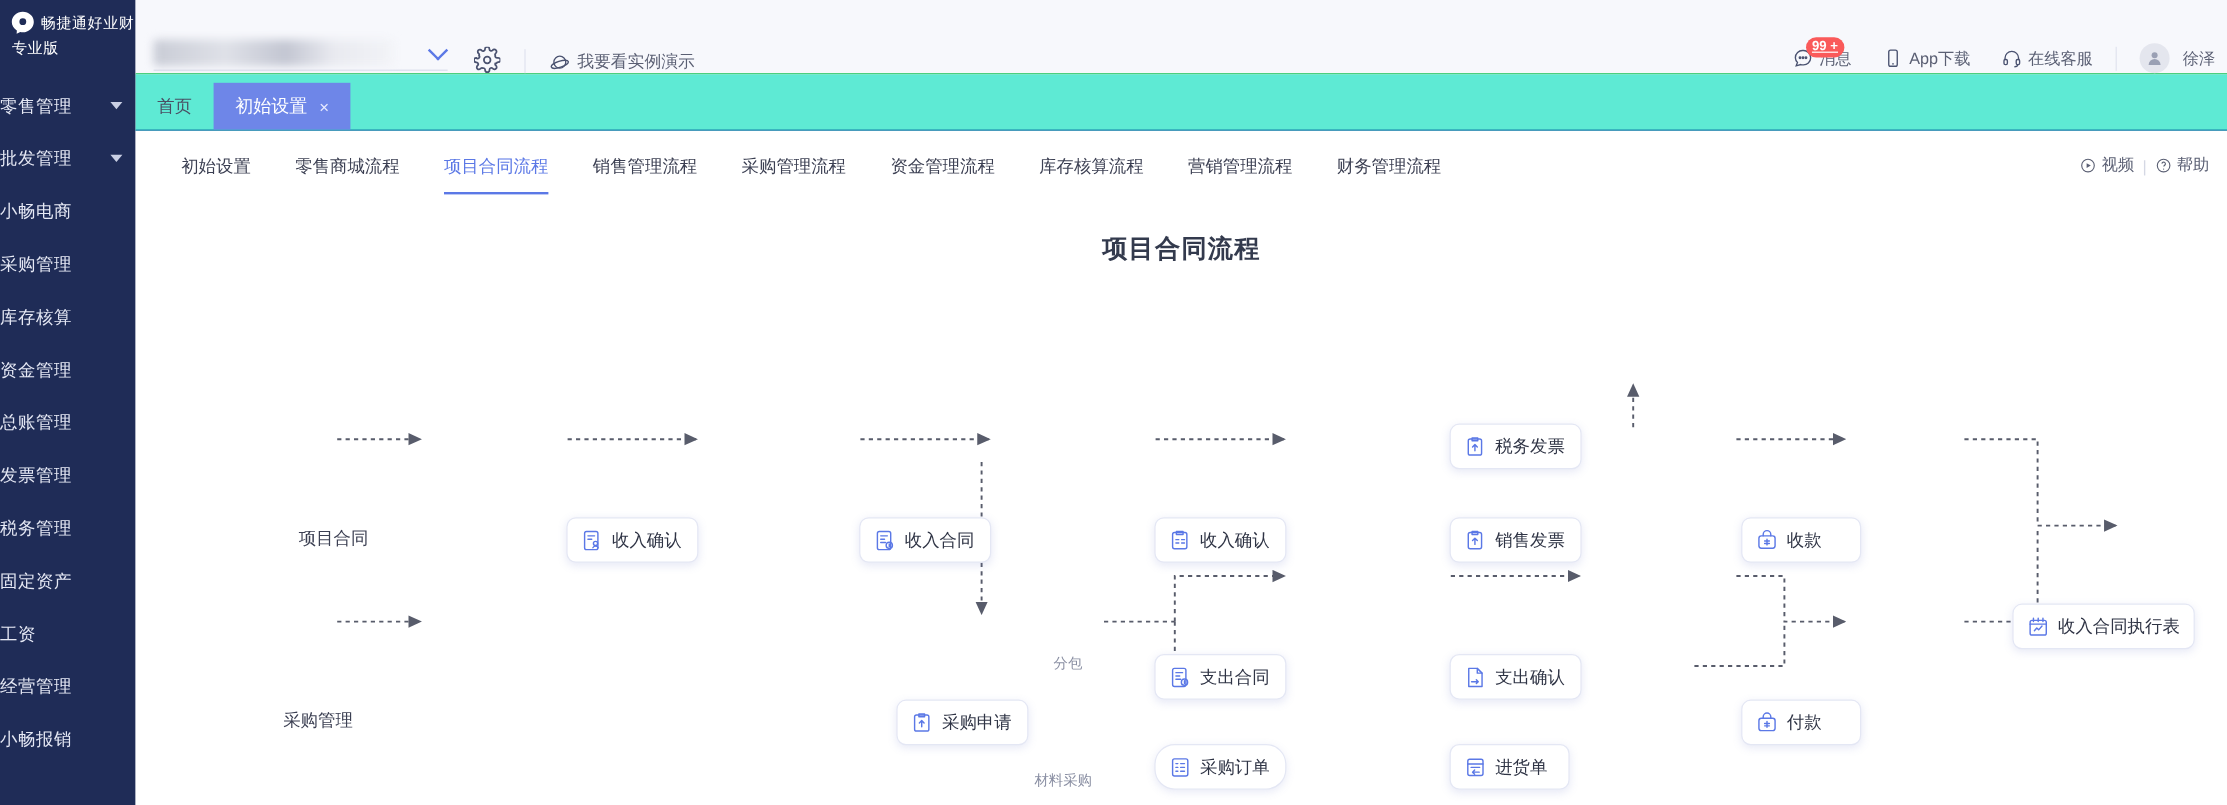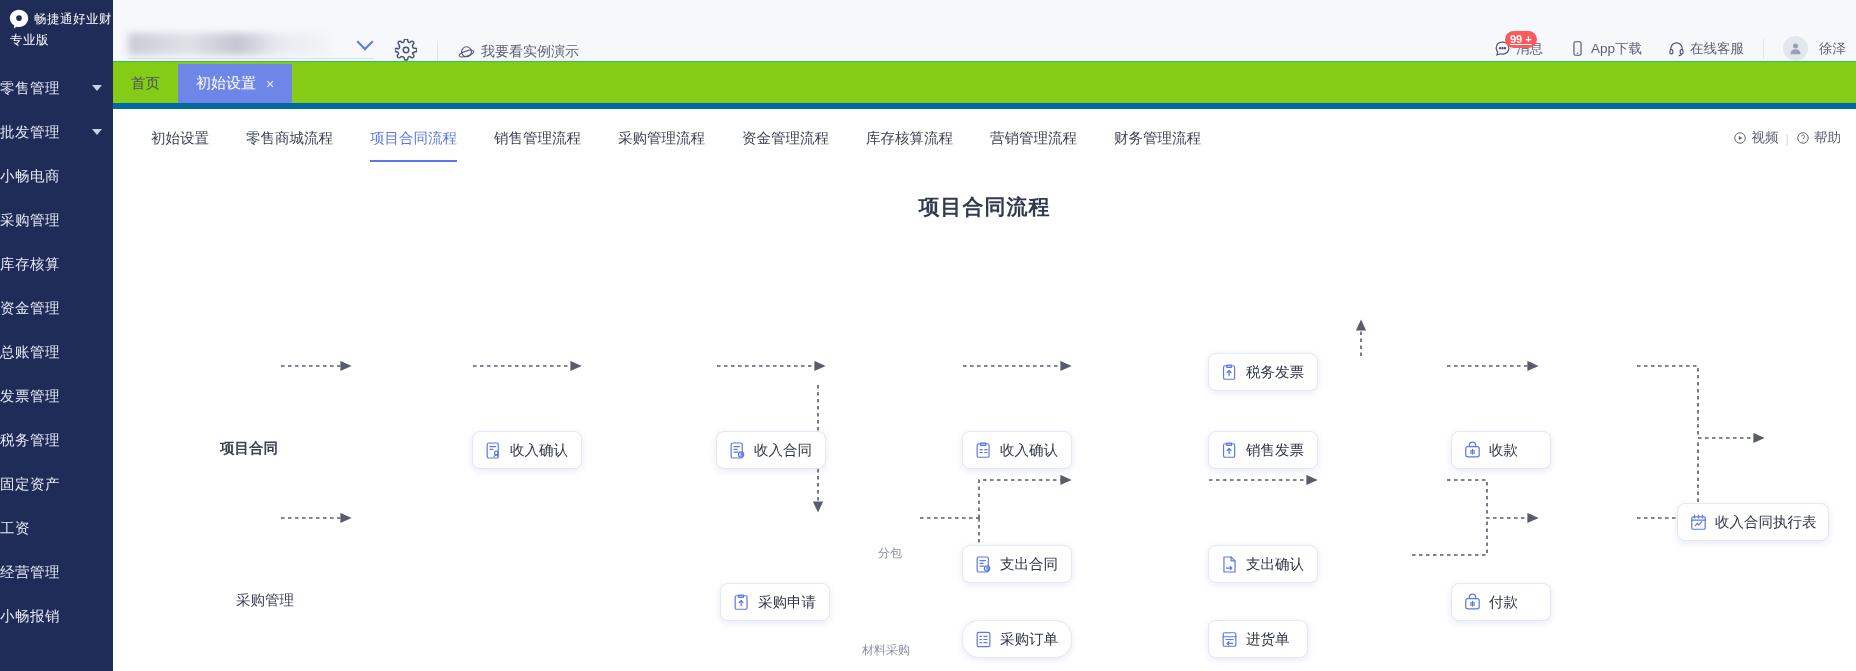--- a/index.html
+++ b/index.html
@@ -84,22 +84,22 @@
     font-weight: bold; white-space: nowrap; text-decoration: underline;
   }
   .avatar {
     width: 25px; height: 25px; border-radius: 50%; background: #e4e6ee;
     display: flex; align-items: center; justify-content: center; margin-right: 6px;
   }
 
   
   .page-tabs {
     position: absolute; left: 113px; top: 62px; right: 0; height: 47px;
-    background: #84cc16; display: flex; align-items: flex-end;
-    border-bottom: 6px solid #0369a1;
+    background: #5eead4; display: flex; align-items: flex-end;
+    border-bottom: 1px solid #0369a1;
   }
   .ptab {
     height: 39px; display: flex; align-items: center; padding: 0 18px;
     font-size: 14.5px; color: #4a4f63; cursor: pointer; white-space: nowrap;
   }
   .ptab.active {
     background: #6e86e8; color: #ffffff; font-size: 15px;
   }
   .ptab .tclose { margin-left: 10px; font-size: 14px; color: #e8ebff; }
 
@@ -444,21 +444,21 @@
             <span>收款</span>
           </div>
           <div class="node" style="left: 1564px; top: 282px; width: 152px;">
             <span class="ico"><svg width="19" height="19" viewBox="0 0 24 24" fill="none" stroke="#5b78e6" stroke-width="1.5" stroke-linecap="round" stroke-linejoin="round">
                 <rect x="3.5" y="5" width="17" height="15.5" rx="2"></rect>
                 <path d="M3.5 9h17M7 2.8v3.4M12 2.8v3.4M17 2.8v3.4"></path>
                 <path d="M8 16l2.5-3 2 2L16 11"></path>
               </svg></span>
             <span>收入合同执行表</span>
           </div>
-          <div class="node" style="left: 607px; top: 362px; width: 110px;">
+          <div class="node" style="left: 634px; top: 362px; width: 110px;">
             <span class="ico"><svg width="19" height="19" viewBox="0 0 24 24" fill="none" stroke="#5b78e6" stroke-width="1.5" stroke-linecap="round" stroke-linejoin="round">
                 <rect x="4" y="3.5" width="15" height="17" rx="2"></rect>
                 <path d="M8.5 2.5h6v3h-6z"></path>
                 <path d="M11.5 16V9.5M11.5 9.5L9 12M11.5 9.5L14 12"></path>
               </svg></span>
             <span>采购申请</span>
           </div>
           <div class="node" style="left: 849px; top: 324px; width: 110px;">
             <span class="ico"><svg width="19" height="19" viewBox="0 0 24 24" fill="none" stroke="#5b78e6" stroke-width="1.5" stroke-linecap="round" stroke-linejoin="round">
                 <rect x="4" y="2.5" width="14" height="19" rx="2"></rect>
@@ -493,20 +493,20 @@
             <span>进货单</span>
           </div>
           <div class="node" style="left: 1338px; top: 362px; width: 100px;">
             <span class="ico"><svg width="19" height="19" viewBox="0 0 24 24" fill="none" stroke="#5b78e6" stroke-width="1.5" stroke-linecap="round" stroke-linejoin="round">
                 <rect x="3.5" y="7" width="17" height="13" rx="2.5"></rect>
                 <path d="M8 7V5.5a4 4 0 018 0V7"></path>
                 <path d="M12 10.5v6M9.5 12.5h5M9.5 15h5"></path>
               </svg></span>
             <span>付款</span>
           </div>
-          <div class="rowlabel" style="left: 107px; top: 218px; font-weight: bold;">项目合同</div>
+          <div class="rowlabel" style="left: 136px; top: 218px;">项目合同</div>
           <div class="rowlabel" style="left: 123px; top: 370px;">采购管理</div>
           <div class="edgelabel" style="left: 765px; top: 324px;">分包</div>
           <div class="edgelabel" style="left: 749px; top: 421px;">材料采购</div>
         </div>
     </div>
   </main>
 </div>
 
 </body></html>

